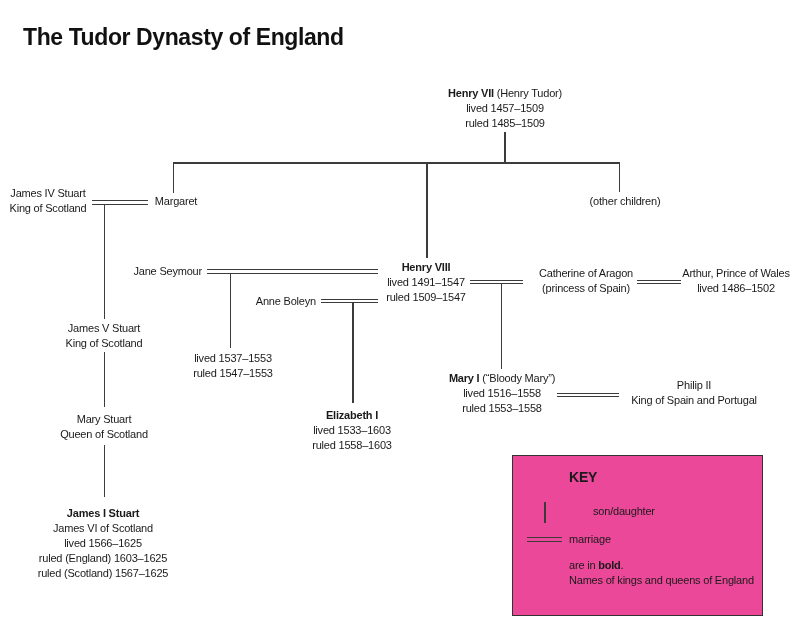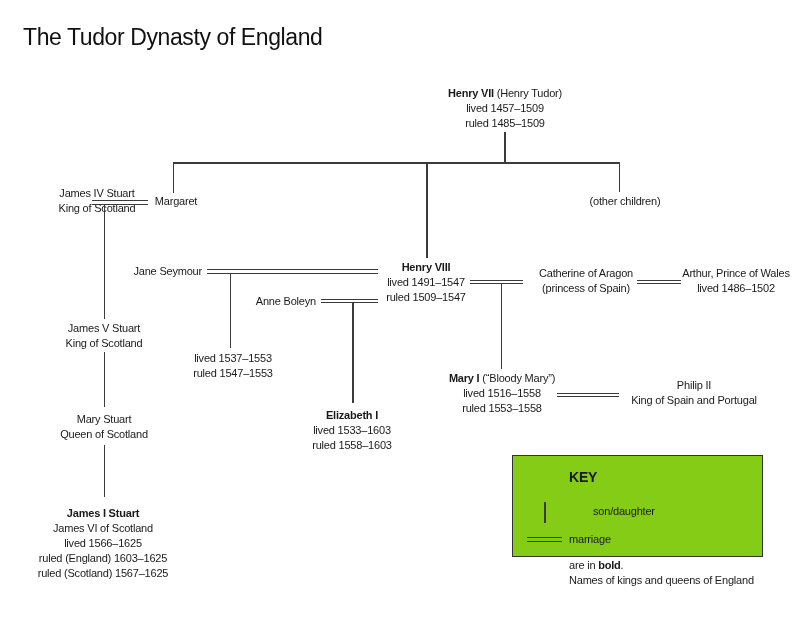--- a/index.html
+++ b/index.html
@@ -6,37 +6,37 @@
     --line:#3b3b3b;
     --text:#1a1a1a;
   }
   html,body{margin:0;padding:0;background:#fff;}
   .canvas{
     position:relative;width:800px;height:625px;background:#ffffff;overflow:hidden;
     font-family:"Liberation Sans","DejaVu Sans",sans-serif;color:var(--text);
   }
   .title{
     position:absolute;left:23px;top:24px;margin:0;
-    font-size:23px;font-weight:normal;letter-spacing:-0.4px;color:#111;
+    font-size:23px;font-weight:bold;letter-spacing:-0.4px;color:#111;
   }
   .node{
     position:absolute;font-size:11px;line-height:15px;letter-spacing:-0.2px;
     text-align:center;white-space:nowrap;
   }
   .node.right{text-align:right;}
   .node b{font-weight:bold;}
   .vline{position:absolute;width:1.6px;background:var(--line);}
   .hline{position:absolute;height:1.8px;background:var(--line);}
   .mline{
     position:absolute;height:4.6px;box-sizing:border-box;
     border-top:1.5px solid var(--line);border-bottom:1.5px solid var(--line);
   }
   .keybox{
-    position:absolute;left:512px;top:455px;width:251px;height:102px;
-    border:1.5px solid #333;box-sizing:border-box;background:#84cc16;
+    position:absolute;left:512px;top:455px;width:251px;height:161px;
+    border:1.5px solid #333;box-sizing:border-box;background:#ec4899;
   }
   .keytitle{
     position:absolute;left:56px;top:13px;font-size:14px;font-weight:bold;
     letter-spacing:-0.2px;
   }
   .keylabel,.keynote{
     position:absolute;font-size:11px;line-height:15px;letter-spacing:-0.2px;
   }
 </style>
 </head>
@@ -51,21 +51,21 @@
     <div>lived 1457–1509</div>
     <div>ruled 1485–1509</div>
   </div>
 
   <div class="vline" style="left:504.2px;top:132px;height:30px;"></div>
   <div class="hline" style="left:172.5px;top:162px;width:447px;"></div>
   <div class="vline" style="left:172.5px;top:162px;height:31px;"></div>
   <div class="vline" style="left:618.5px;top:162px;height:30px;"></div>
   <div class="vline" style="left:426.3px;top:162px;height:96px;"></div>
 
-  <div class="node" style="left:12px;top:186px;width:96px;padding-left:37px;">
+  <div class="node" style="left:0px;top:186px;width:96px;">
     <div>James IV Stuart</div>
     <div>King of Scotland</div>
   </div>
   <div class="mline" style="left:92px;top:200px;width:56px;"></div>
   <div class="node" style="left:150px;top:194px;width:52px;">
     <div>Margaret</div>
   </div>
 
   <div class="node" style="left:565px;top:194px;width:120px;">
     <div>(other children)</div>

